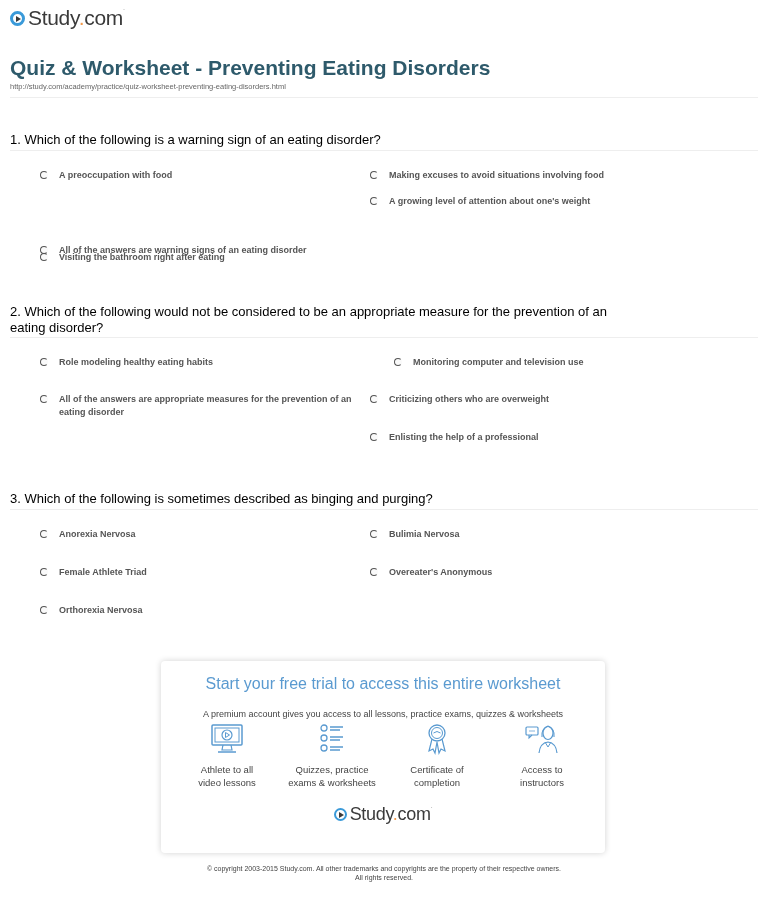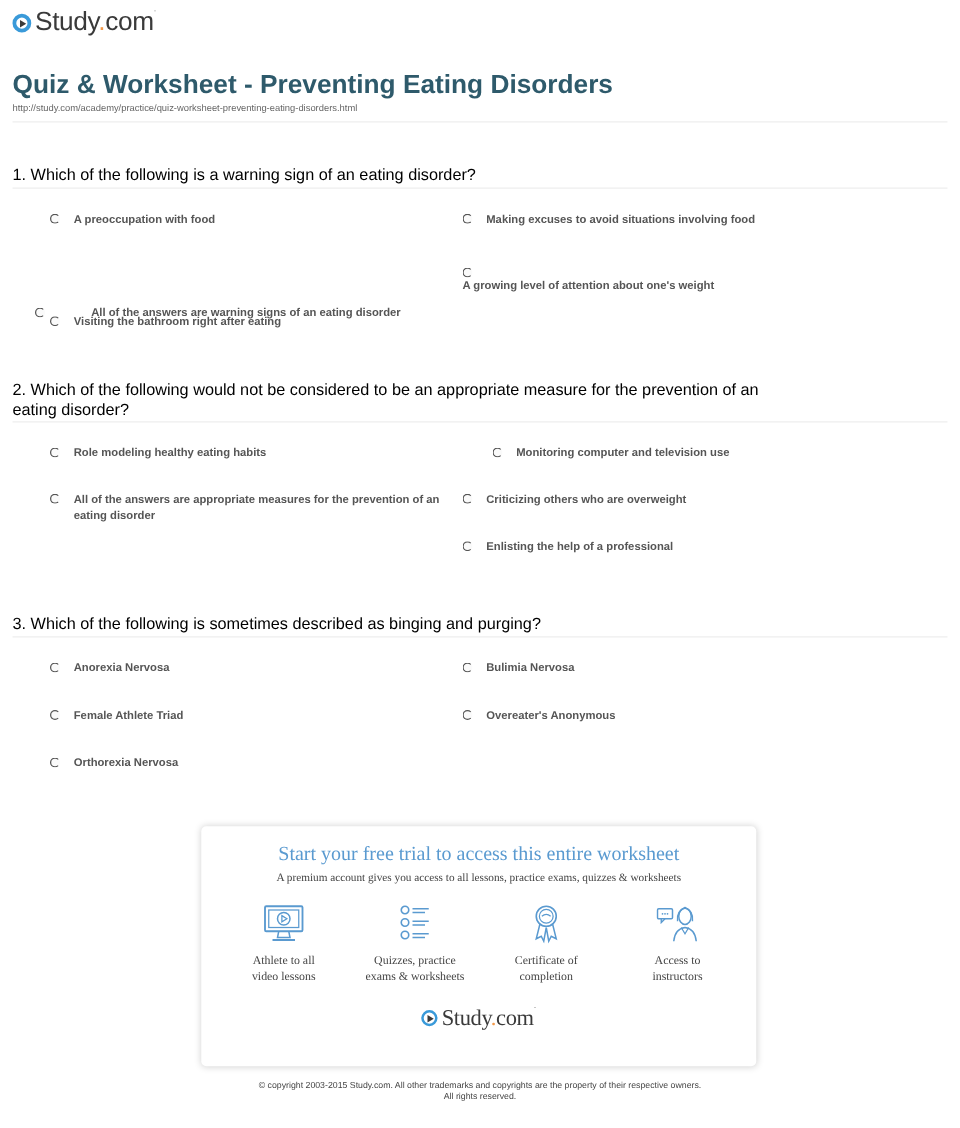--- a/index.html
+++ b/index.html
@@ -9,23 +9,23 @@
   .logo-mark::after{content:"";position:absolute;left:3px;top:2px;border-left:5px solid #3a3a3a;border-top:3px solid transparent;border-bottom:3px solid transparent;}
   .logo-text{font-size:21px;color:#3a3a3a;letter-spacing:-0.3px;}
   .logo-text .dot{color:#f2994a;}
   .logo-text sup{font-size:6px;vertical-align:top;}
   .title{position:absolute;left:10px;top:56px;font-size:21px;font-weight:bold;color:#2e5a6b;margin:0;}
   .url{position:absolute;left:10px;top:82px;font-size:7.5px;color:#666;}
   .rule{position:absolute;left:10px;right:10px;height:1px;background:#eee;}
   .question{position:absolute;left:10px;font-size:13px;color:#000000;line-height:16px;width:640px;}
   .option{position:absolute;font-size:9px;font-weight:bold;color:#555;line-height:13px;display:flex;}
   .radio{width:8px;height:8px;border-radius:50%;border:1.5px solid #555;border-right-color:transparent;box-sizing:border-box;margin-right:11px;margin-top:2px;flex-shrink:0;background:#fafafa;}
-  .promo{position:absolute;left:161px;top:661px;width:444px;height:192px;background:#fff;border-radius:4px;box-shadow:0 0 6px rgba(0,0,0,0.18);overflow:hidden;font-family:Liberation Serif, serif;}
+  .promo{position:absolute;left:161px;top:661px;width:444px;height:192px;background:#fff;border-radius:4px;box-shadow:0 0 6px rgba(0,0,0,0.18);overflow:hidden;}
   .promo-title{position:absolute;top:14px;width:100%;text-align:center;font-size:16px;color:#5a9ad0;}
-  .promo-sub{position:absolute;top:36px;width:100%;text-align:center;font-size:9px;color:#444;}
+  .promo-sub{position:absolute;top:48px;width:100%;text-align:center;font-size:9px;color:#444;}
   .feature{position:absolute;top:62px;width:100px;text-align:center;}
   .feature svg{display:block;margin:0 auto;}
   .feature-label{font-size:9.5px;color:#444;line-height:13px;margin-top:8px;}
   .promo-logo{position:absolute;top:143px;left:0;width:100%;display:flex;justify-content:center;align-items:center;}
   .promo-logo .logo-mark{width:13px;height:13px;border-width:2.5px;}
   .promo-logo .logo-text{font-size:18px;}
   .promo-bar{position:absolute;bottom:0;left:0;width:100%;height:24px;background:#4f8bc4;color:#fff;font-size:8.5px;text-align:center;line-height:24px;}
   .promo-bar b{font-weight:bold;}
   .copyright{position:absolute;top:864px;left:0;width:768px;text-align:center;font-size:7px;color:#444;line-height:9px;}
 </style>
@@ -48,25 +48,25 @@
     <span>A preoccupation with food</span>
   </div>
 <div class="option" style="left:370px;top:169px;">
     <span class="radio"></span>
     <span>Making excuses to avoid situations involving food</span>
   </div>
 <div class="option" style="left:40px;top:207px;margin-top:44px;">
     <span class="radio"></span>
     <span>Visiting the bathroom right after eating</span>
   </div>
-<div class="option" style="left:370px;top:212px;flex-direction:column;">
+<div class="option" style="left:370px;top:195px;">
     <span class="radio"></span>
     <span>A growing level of attention about one's weight</span>
   </div>
-<div class="option" style="left:28px;top:244px;gap:26px;">
+<div class="option" style="left:40px;top:244px;">
     <span class="radio"></span>
     <span>All of the answers are warning signs of an eating disorder</span>
   </div>
 
 <div class="question" style="top:304px;width:610px;">2. Which of the following would not be considered to be an appropriate measure for the prevention of an eating disorder?</div>
 <div class="rule" style="top:337px;"></div>
 <div class="option" style="left:40px;top:356px;">
     <span class="radio"></span>
     <span>Role modeling healthy eating habits</span>
   </div>

